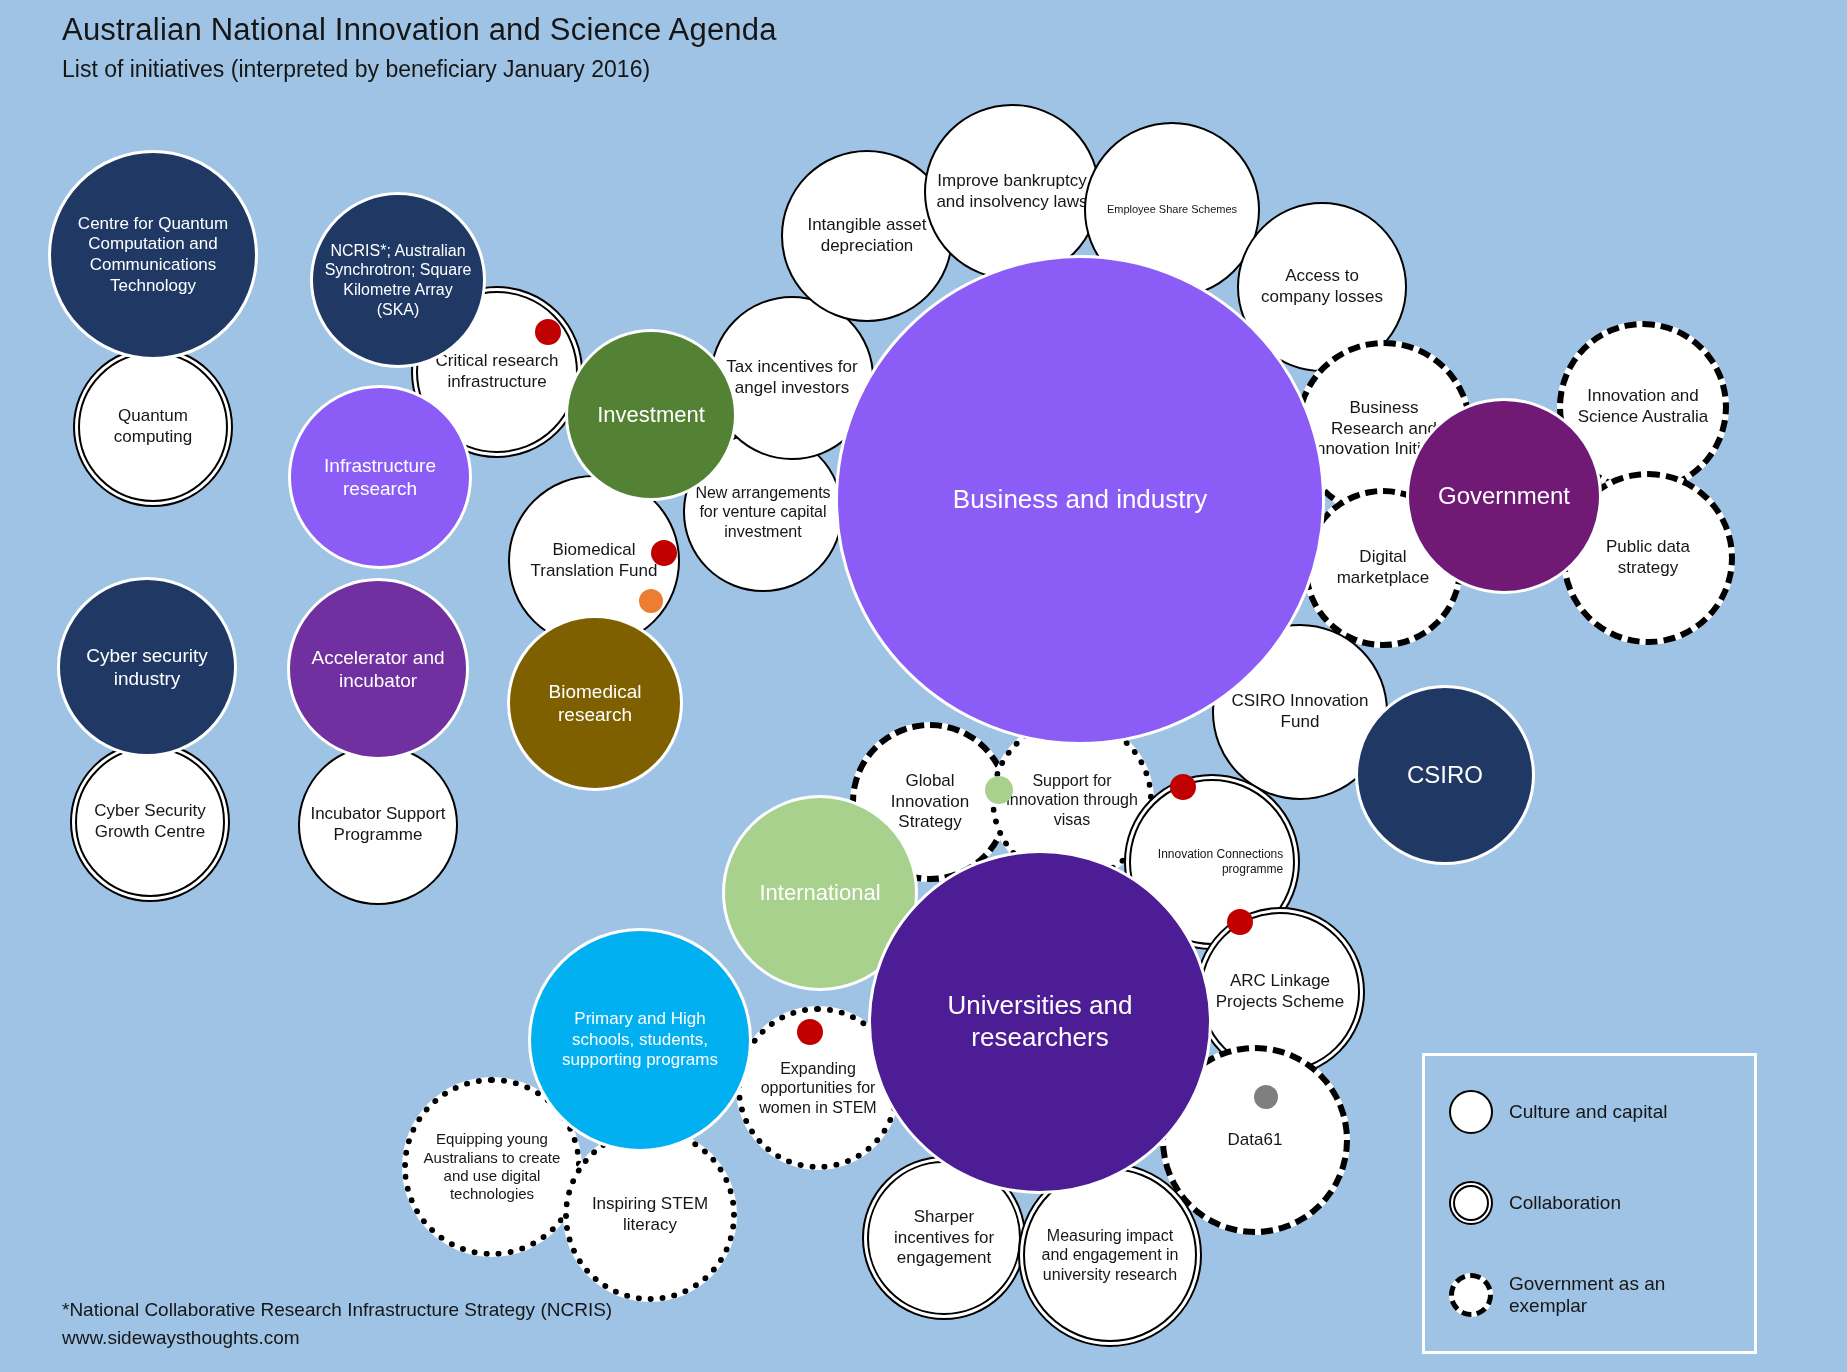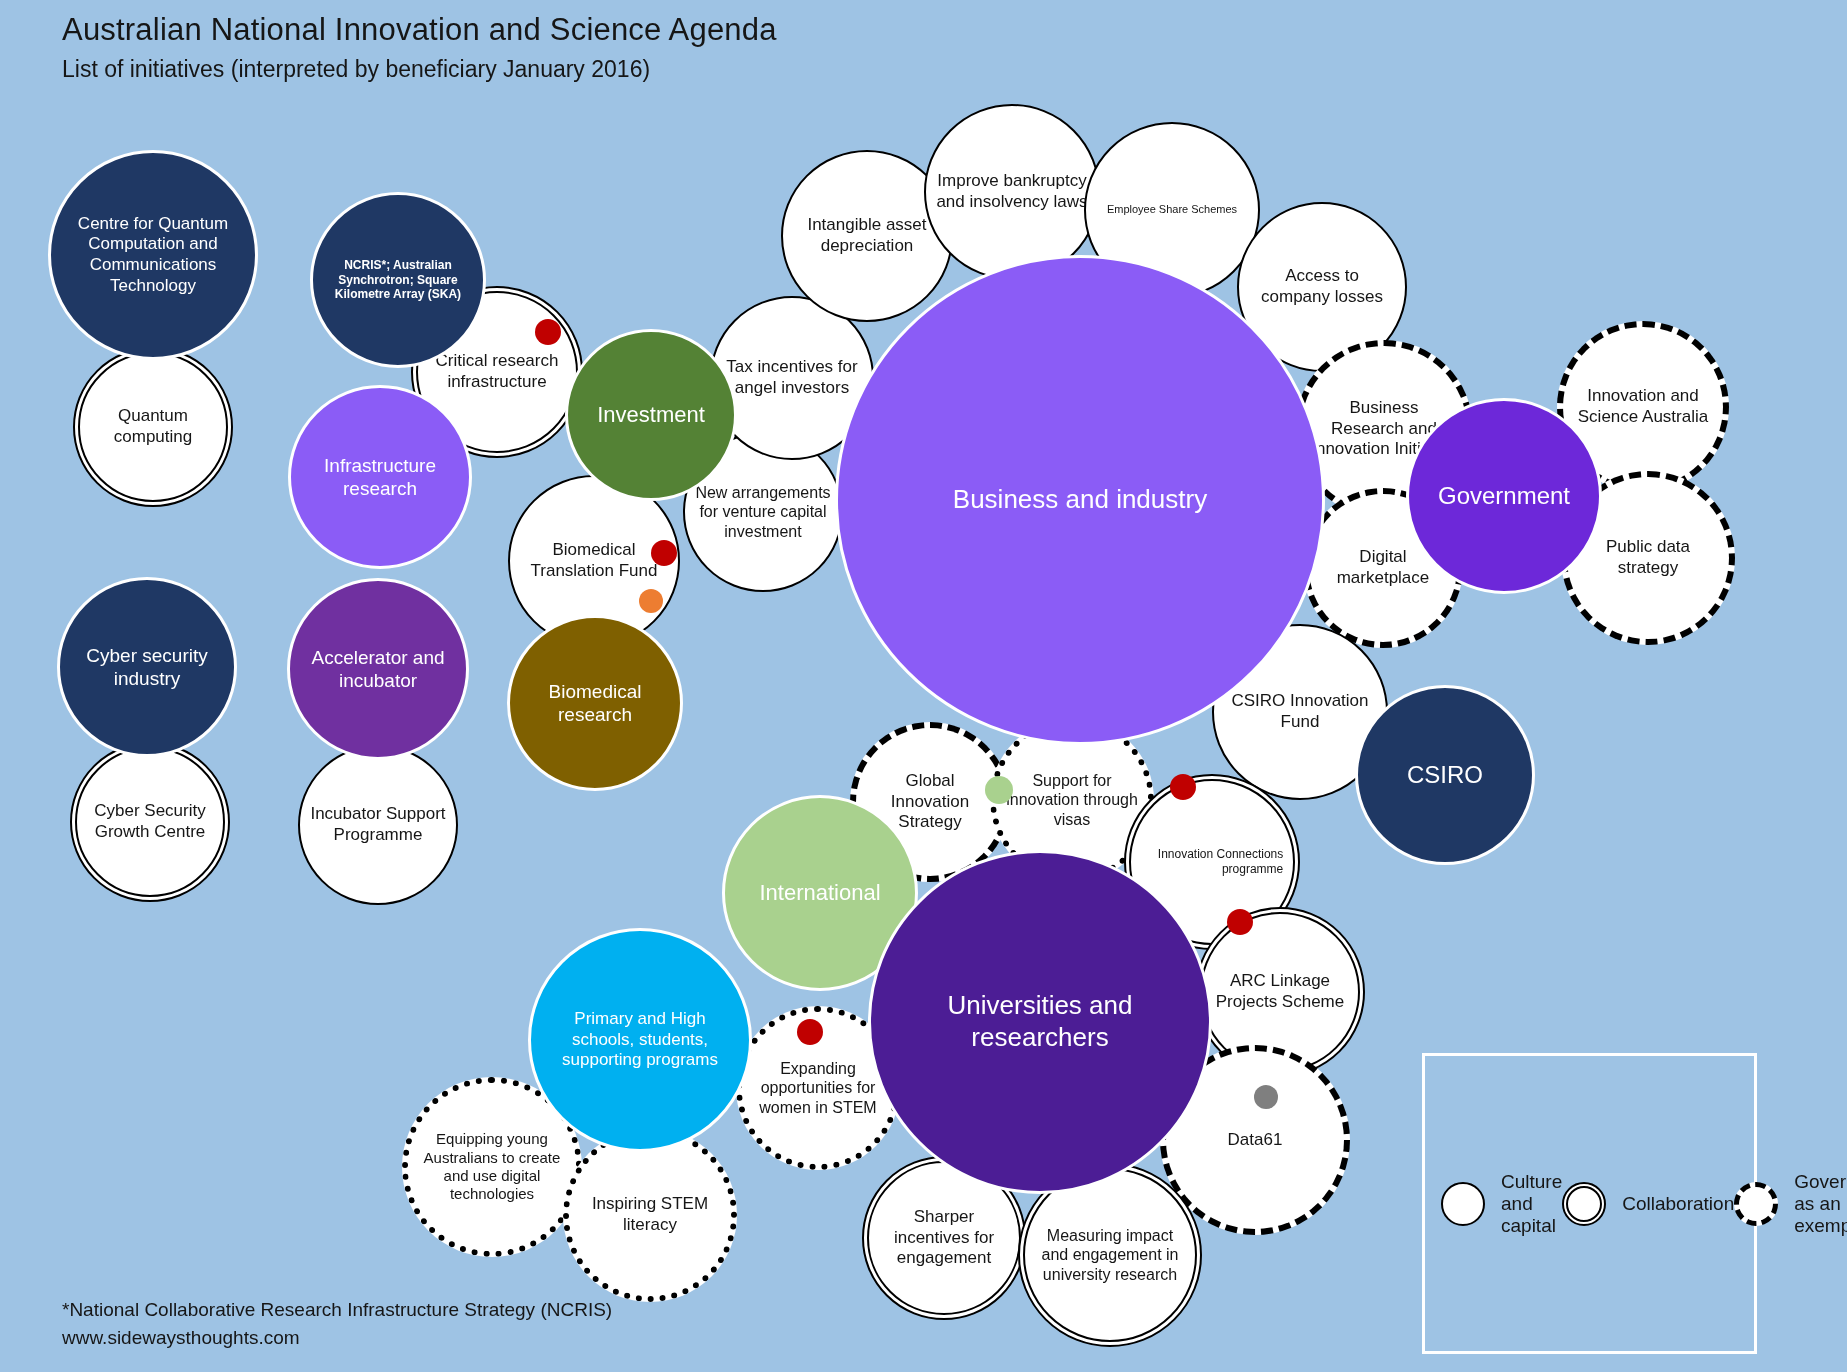--- a/index.html
+++ b/index.html
@@ -31,22 +31,22 @@
   .bubble span{display:block;width:88%;}
   .bubble.solid { border:2.5px solid #000; }
   .bubble.double{ border:7px double #000; }
   .bubble.dotted{ border:6px dotted #000; }
   .bubble.dashed{ border:6px dashed #000; }
   .bubble.filled{ border:3px solid #FFFFFF; color:#FFFFFF; }
   .dot{position:absolute;border-radius:50%;}
   .legend{
     position:absolute;left:1422px;top:1053px;width:335px;height:301px;
     border:3px solid #FFFFFF;box-sizing:border-box;
-    display:flex;flex-direction:row;justify-content:space-around;
-    padding:10px 16px;
+    display:flex;flex-direction:column;justify-content:space-around;
+    padding:10px 24px;
   }
   .legend-row{display:flex;align-items:center;gap:16px;}
   .swatch{
     width:44px;height:44px;border-radius:50%;
     background:#FFFFFF;box-sizing:border-box;flex:0 0 auto;
   }
   .swatch.solid { border:2.5px solid #000; }
   .swatch.double{ border:6px double #000; }
   .swatch.dotted{ border:5px dotted #000; }
   .swatch.dashed{ border:5px dashed #000; }
@@ -134,21 +134,21 @@
       </div>
       <div class="bubble double" style="left: 862px; top: 1156px; height: 164px; width: 164px; font-size: 17px;">
         <span>Sharper incentives for engagement</span>
       </div>
       <div class="bubble double" style="left: 1018px; top: 1163px; height: 184px; width: 184px; font-size: 16px;">
         <span>Measuring impact and engagement in university research</span>
       </div>
       <div class="bubble filled" style="left: 48px; top: 150px; height: 210px; width: 210px; font-size: 17px; background: rgb(31, 56, 100);">
         <span>Centre for Quantum Computation and Communications Technology</span>
       </div>
-      <div class="bubble filled" style="left: 310px; top: 192px; height: 176px; width: 176px; font-size: 12px; background: rgb(31, 56, 100); font-weight: bold;">
+      <div class="bubble filled" style="left: 310px; top: 192px; height: 176px; width: 176px; font-size: 16px; background: rgb(31, 56, 100);">
         <span>NCRIS*; Australian Synchrotron; Square Kilometre Array (SKA)</span>
       </div>
       <div class="bubble filled" style="left: 288px; top: 385px; height: 184px; width: 184px; font-size: 19px; background: #8b5cf6;">
         <span>Infrastructure research</span>
       </div>
       <div class="bubble filled" style="left: 565px; top: 329px; height: 172px; width: 172px; font-size: 22px; background: rgb(84, 130, 53);">
         <span>Investment</span>
       </div>
       <div class="bubble filled" style="left: 507px; top: 615px; height: 176px; width: 176px; font-size: 19px; background: rgb(127, 96, 0);">
         <span>Biomedical research</span>
@@ -161,21 +161,21 @@
       </div>
       <div class="bubble filled" style="left: 722px; top: 795px; height: 196px; width: 196px; font-size: 22px; background: rgb(169, 209, 142);">
         <span>International</span>
       </div>
       <div class="bubble filled" style="left: 528px; top: 928px; height: 224px; width: 224px; font-size: 17px; background: rgb(0, 176, 240);">
         <span>Primary and High schools, students, supporting programs</span>
       </div>
       <div class="bubble filled" style="left: 835px; top: 255px; height: 490px; width: 490px; font-size: 26px; background: #8b5cf6;">
         <span>Business and industry</span>
       </div>
-      <div class="bubble filled" style="left: 1406px; top: 398px; height: 196px; width: 196px; font-size: 24px; background: #6d28d9;">
+      <div class="bubble filled" style="left: 1406px; top: 398px; height: 196px; width: 196px; font-size: 24px; background: #701a75;">
         <span>Government</span>
       </div>
       <div class="bubble filled" style="left: 868px; top: 850px; height: 344px; width: 344px; font-size: 26px; background: #4c1d95;">
         <span>Universities and researchers</span>
       </div>
       <div class="bubble filled" style="left: 1355px; top: 685px; height: 180px; width: 180px; font-size: 24px; background: rgb(31, 56, 100);">
         <span>CSIRO</span>
       </div>
     </div>
   <div id="dots">

